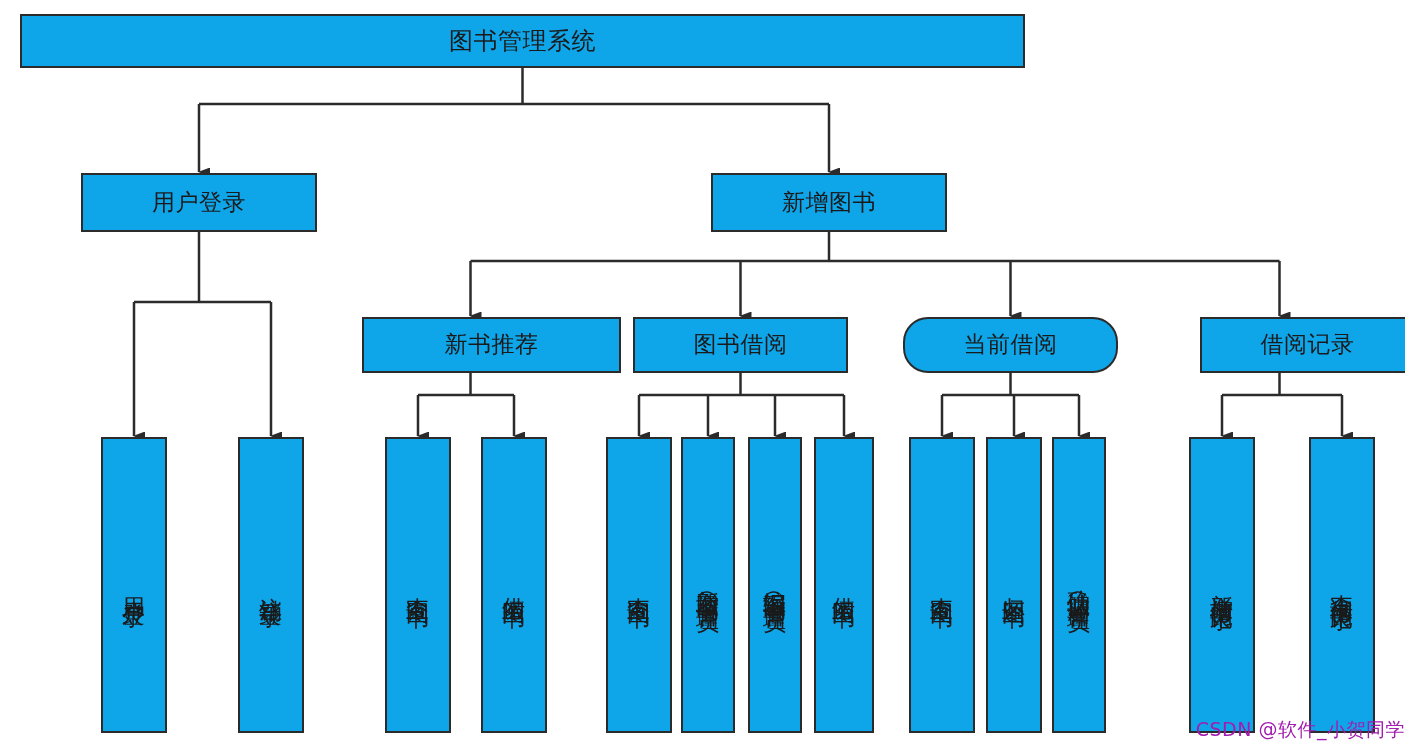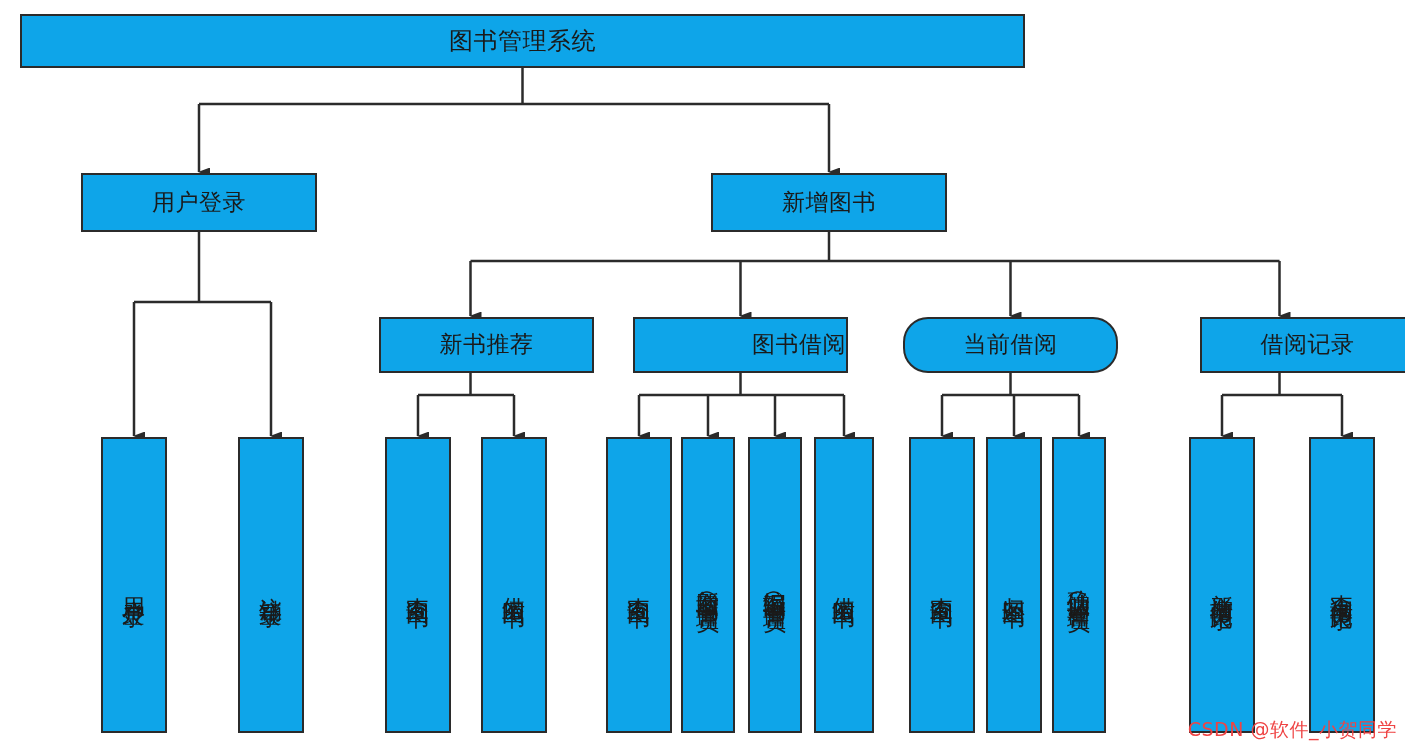--- a/index.html
+++ b/index.html
@@ -58,24 +58,24 @@
     writing-mode: vertical-rl;
     text-orientation: upright;
     font-size: 23px;
     line-height: 1.05;
     letter-spacing: 3px;
     white-space: nowrap;
     max-height: 276px;
   }
   .watermark {
     position: absolute;
-    right: 8px;
+    right: 0;
     bottom: 4px;
     font-size: 19px;
-    color: #ef4444;
+    color: #a21caf;
     letter-spacing: 0.5px;
     white-space: nowrap;
     user-select: none;
   }
 </style>
 </head>
 <body>
 
 <div id="canvas">
 
@@ -126,24 +126,24 @@
     <span class="lbl">图书管理系统</span>
   </div>
 
   <div class="node horiz" style="left: 81px; top: 173px; width: 236px; height: 59px;">
     <span class="lbl">用户登录</span>
   </div>
   <div class="node horiz" style="left: 711px; top: 173px; width: 236px; height: 59px;">
     <span class="lbl">新增图书</span>
   </div>
 
-  <div class="node horiz" style="left: 379px; top: 317px; width: 215px; height: 56px;">
+  <div class="node horiz" style="left: 362px; top: 317px; width: 259px; height: 56px;">
     <span class="lbl">新书推荐</span>
   </div>
-  <div class="node horiz" style="left: 633px; top: 317px; width: 215px; height: 56px; justify-content: flex-end;">
+  <div class="node horiz" style="left: 633px; top: 317px; width: 215px; height: 56px;">
     <span class="lbl">图书借阅</span>
   </div>
   <div class="node horiz" style="left: 903px; top: 317px; width: 215px; height: 56px; border-radius: 25px;">
     <span class="lbl">当前借阅</span>
   </div>
   <div class="node horiz" style="left: 1172px; top: 317px; width: 215px; height: 56px; margin-left: 28px;">
     <span class="lbl">借阅记录</span>
   </div>
 
   <div class="node vert" style="left: 101px; top: 437px; width: 66px; height: 296px;">

